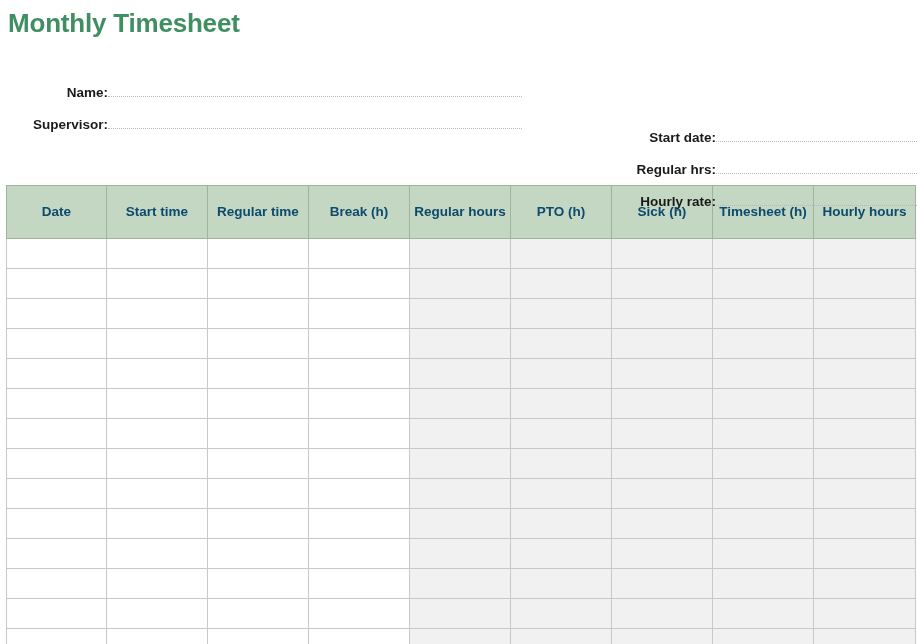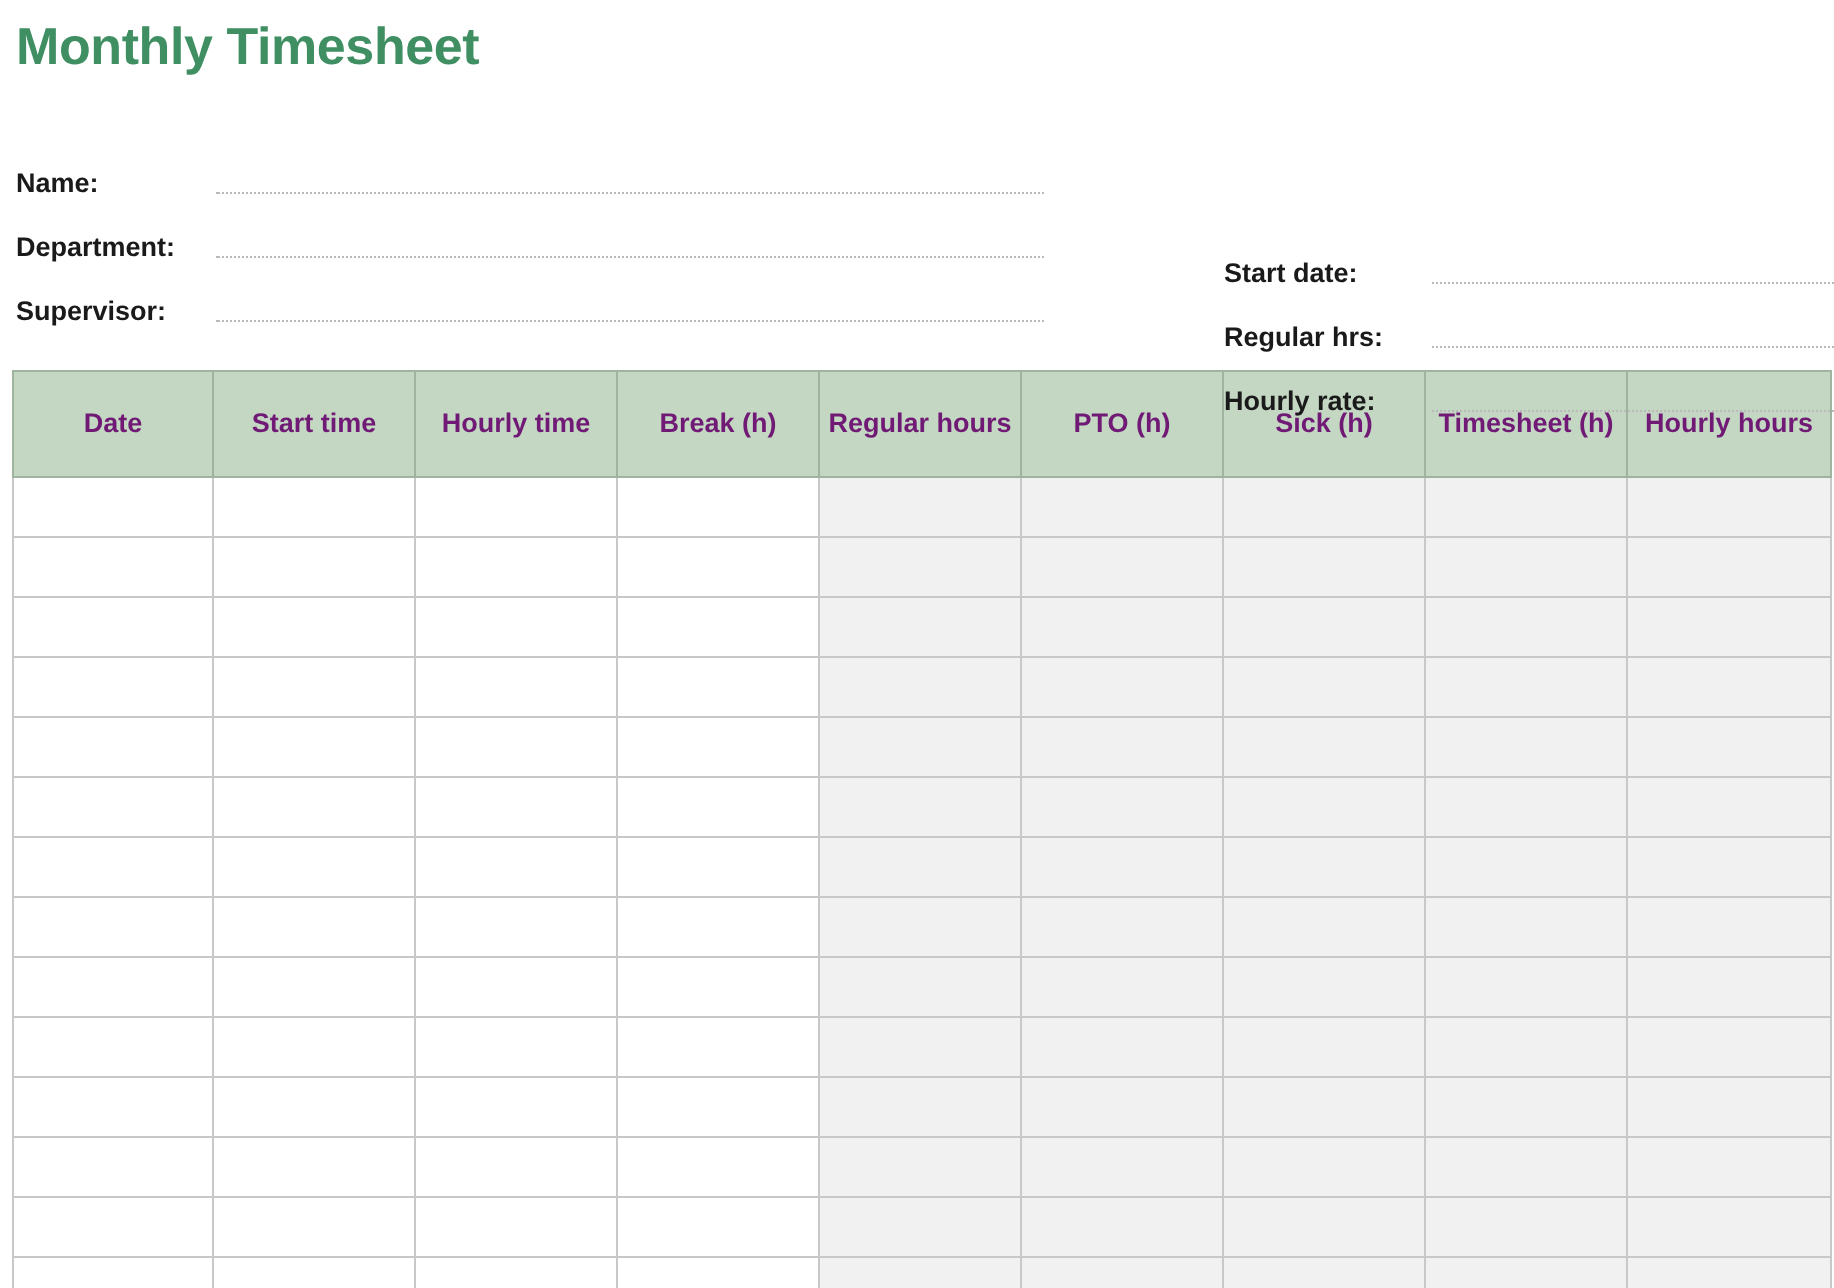--- a/index.html
+++ b/index.html
@@ -39,20 +39,21 @@
     position: absolute;
     top: 0;
   }
   .meta-col.left { left: 8px; width: 514px; }
   .meta-col.right { left: 612px; width: 305px; margin-top: 45px; }
 
   .meta-row {
     display: flex;
     align-items: baseline;
     height: 32px;
+    text-align: right;
   }
   .meta-label {
     font-size: 13.5px;
     font-weight: bold;
     color: #1a1a1a;
     white-space: nowrap;
   }
   .meta-col.left .meta-label { width: 100px; }
   .meta-col.right .meta-label { width: 104px; }
   .meta-line {
@@ -71,21 +72,21 @@
     border-collapse: collapse;
     width: 909px;
     margin: 12px 0 0 6px;
     table-layout: fixed;
   }
   table.timesheet th {
     background: #c3d7c3;
     border: 1px solid #9fb49f;
     font-size: 13.5px;
     font-weight: bold;
-    color: #701a75;
+    color: #0c4a6e;
     height: 48px;
     padding: 2px 4px;
     text-align: center;
     line-height: 1.15;
   }
   table.timesheet td {
     border: 1px solid #c8c8c8;
     height: 29px;
     padding: 0 4px;
     font-size: 12.5px;
@@ -109,24 +110,20 @@
 
 <div class="page">
 
   <div class="title">Monthly Timesheet</div>
 
   <div class="meta">
 
     <div class="meta-col left">
       <div class="meta-row">
         <span class="meta-label">Name:</span>
-        <span class="meta-line"><span class="meta-value"></span></span>
-      </div>
-      <div class="meta-row">
-        <span class="meta-label">Department:</span>
         <span class="meta-line"><span class="meta-value"></span></span>
       </div>
       <div class="meta-row">
         <span class="meta-label">Supervisor:</span>
         <span class="meta-line"><span class="meta-value"></span></span>
       </div>
     </div>
 
     <div class="meta-col right">
       <div class="meta-row">
@@ -154,21 +151,21 @@
       <col class="col-regular">
       <col class="col-pto">
       <col class="col-sick">
       <col class="col-ot">
       <col class="col-total">
     </colgroup>
     <thead>
       <tr>
         <th>Date</th>
         <th>Start time</th>
-        <th>Hourly time</th>
+        <th>Regular time</th>
         <th>Break (h)</th>
         <th>Regular hours</th>
         <th>PTO (h)</th>
         <th>Sick (h)</th>
         <th>Timesheet (h)</th>
         <th>Hourly hours</th>
       </tr>
     </thead>
     <tbody id="table-body">
         <tr>

